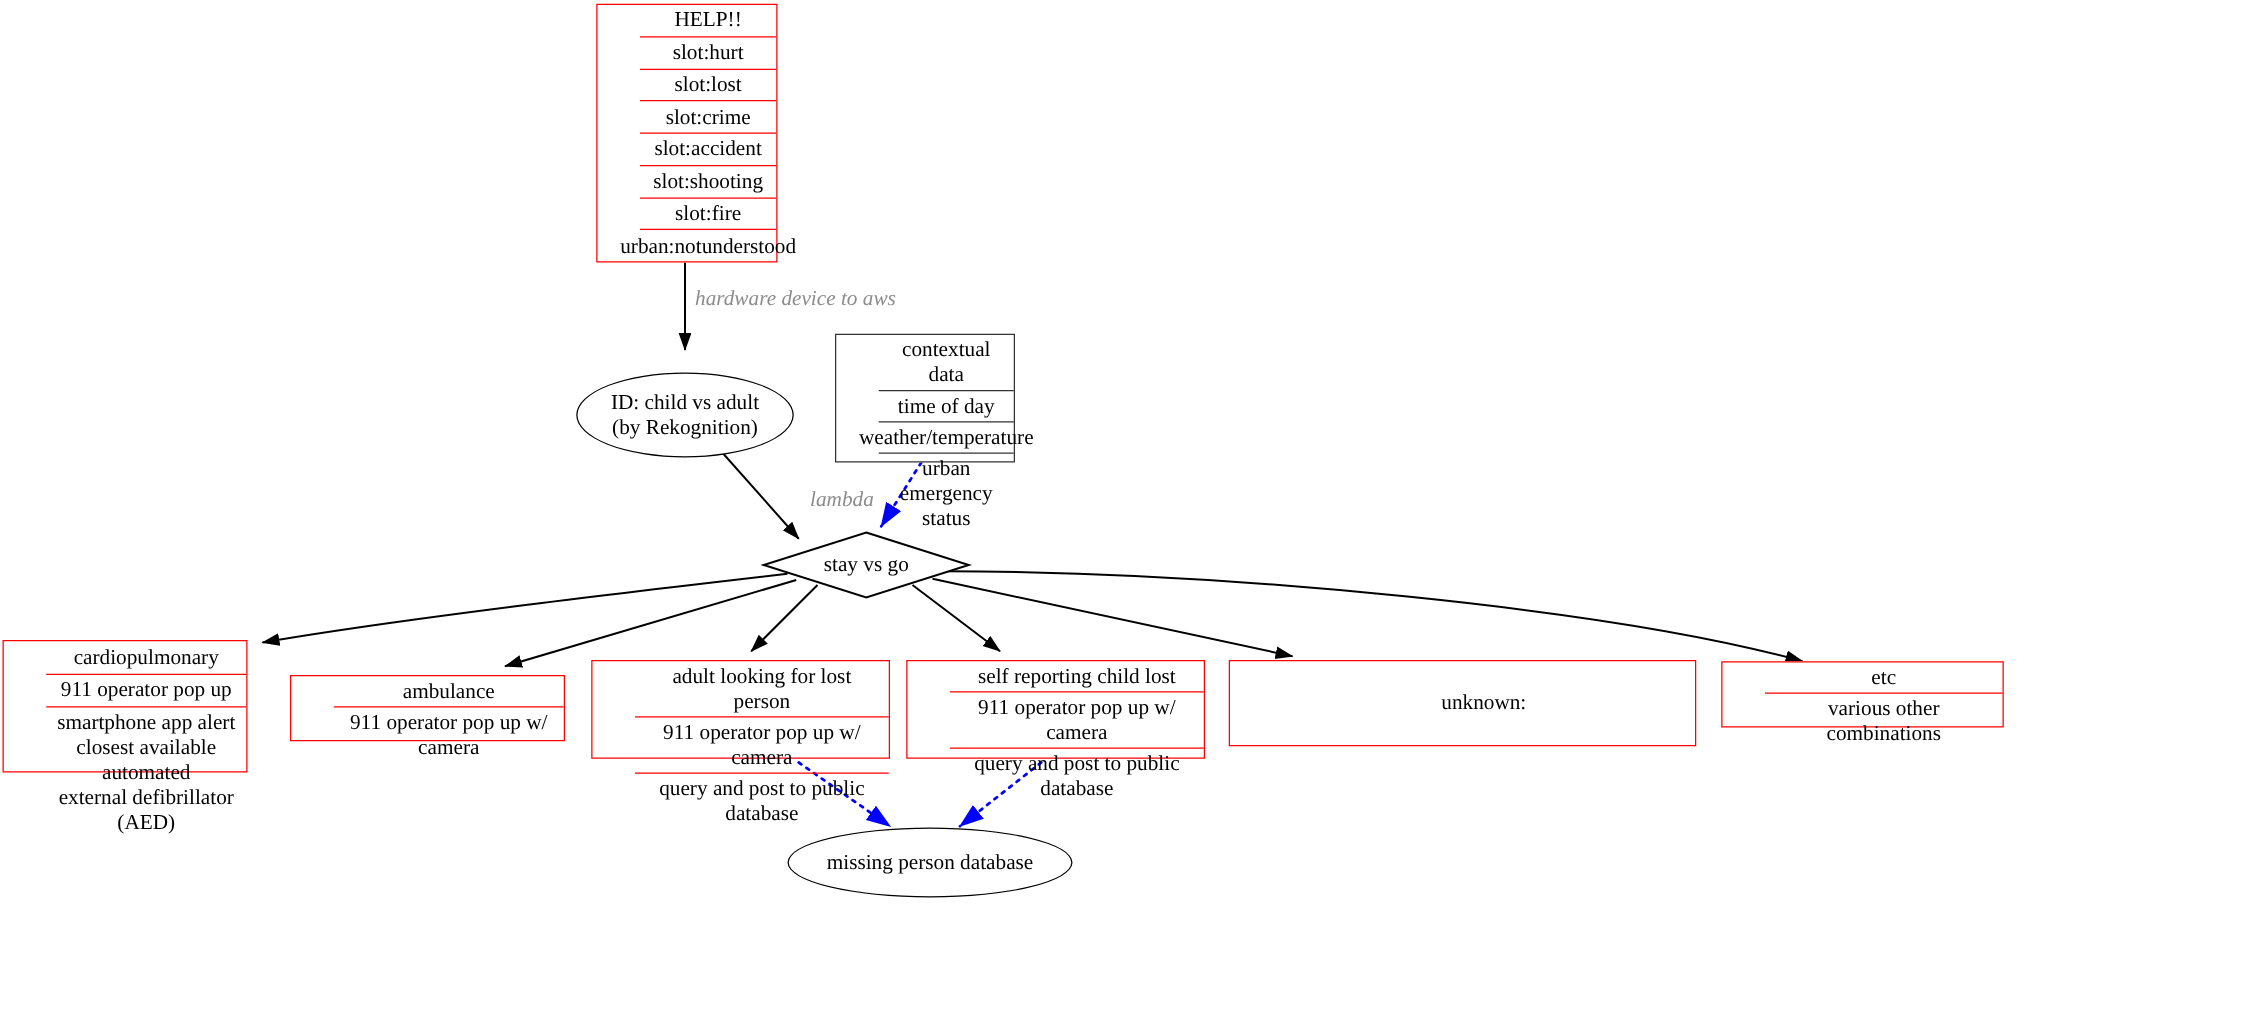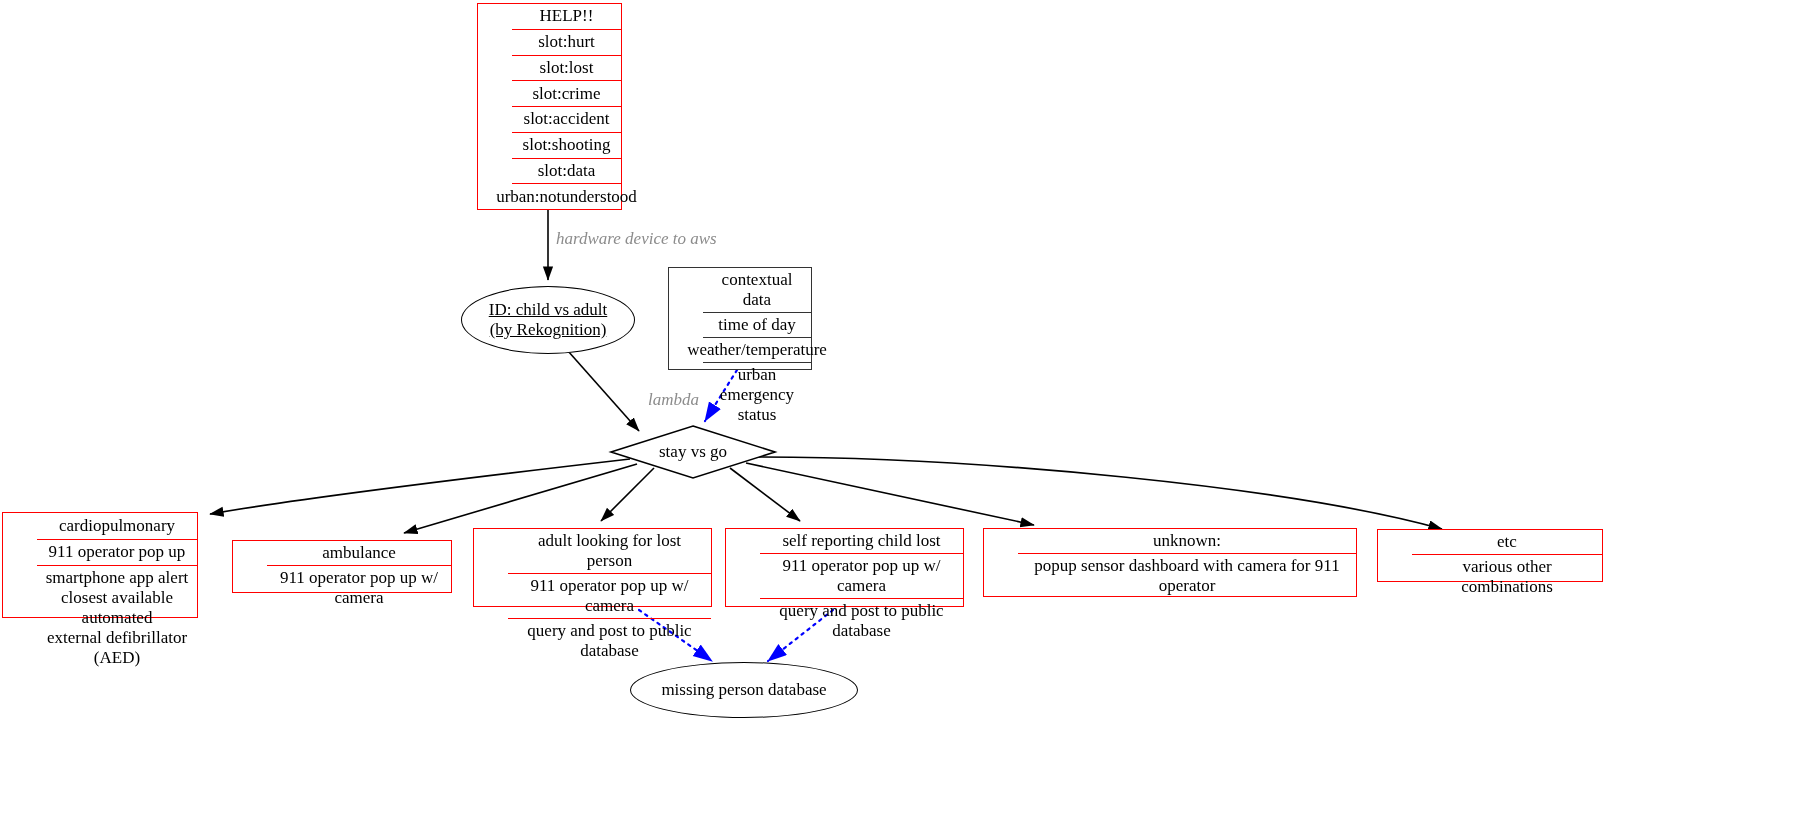--- a/index.html
+++ b/index.html
@@ -154,27 +154,27 @@
   </g>
 </svg>
 
 <div class="record" style="left:477px; top:3px; width:145px; height:207px;">
   <div class="cell">HELP!!</div>
   <div class="cell">slot:hurt</div>
   <div class="cell">slot:lost</div>
   <div class="cell">slot:crime</div>
   <div class="cell">slot:accident</div>
   <div class="cell">slot:shooting</div>
-  <div class="cell">slot:data</div>
+  <div class="cell">slot:fire</div>
   <div class="cell">urban:notunderstood</div>
 </div>
 
 <div class="edge-label" style="left:556px; top:229px;">hardware device to aws</div>
 
-<div class="ellipse" style="left:461px; top:286px; width:174px; height:68px;text-decoration:underline;">ID: child vs adult
+<div class="ellipse" style="left:461px; top:298px; width:174px; height:68px;">ID: child vs adult
 (by Rekognition)</div>
 
 <div class="record black" style="left:668px; top:267px; width:144px; height:103px;">
   <div class="cell">contextual data</div>
   <div class="cell">time of day</div>
   <div class="cell">weather/temperature</div>
   <div class="cell">urban emergency status</div>
 </div>
 
 <div class="edge-label" style="left:648px; top:390px;">lambda</div>
@@ -203,21 +203,20 @@
 </div>
 
 <div class="record" style="left:725px; top:528px; width:239px; height:79px;">
   <div class="cell">self reporting child lost</div>
   <div class="cell">911 operator pop up w/ camera</div>
   <div class="cell">query and post to public database</div>
 </div>
 
 <div class="record" style="left:983px; top:528px; width:374px; height:69px;">
   <div class="cell">unknown:</div>
-  <div class="cell">popup sensor dashboard with camera for 911 operator</div>
 </div>
 
 <div class="record" style="left:1377px; top:529px; width:226px; height:53px;">
   <div class="cell">etc</div>
   <div class="cell">various other combinations</div>
 </div>
 
 <div class="ellipse" style="left:630px; top:662px; width:228px; height:56px;">missing person database</div>
 
 </body></html>

